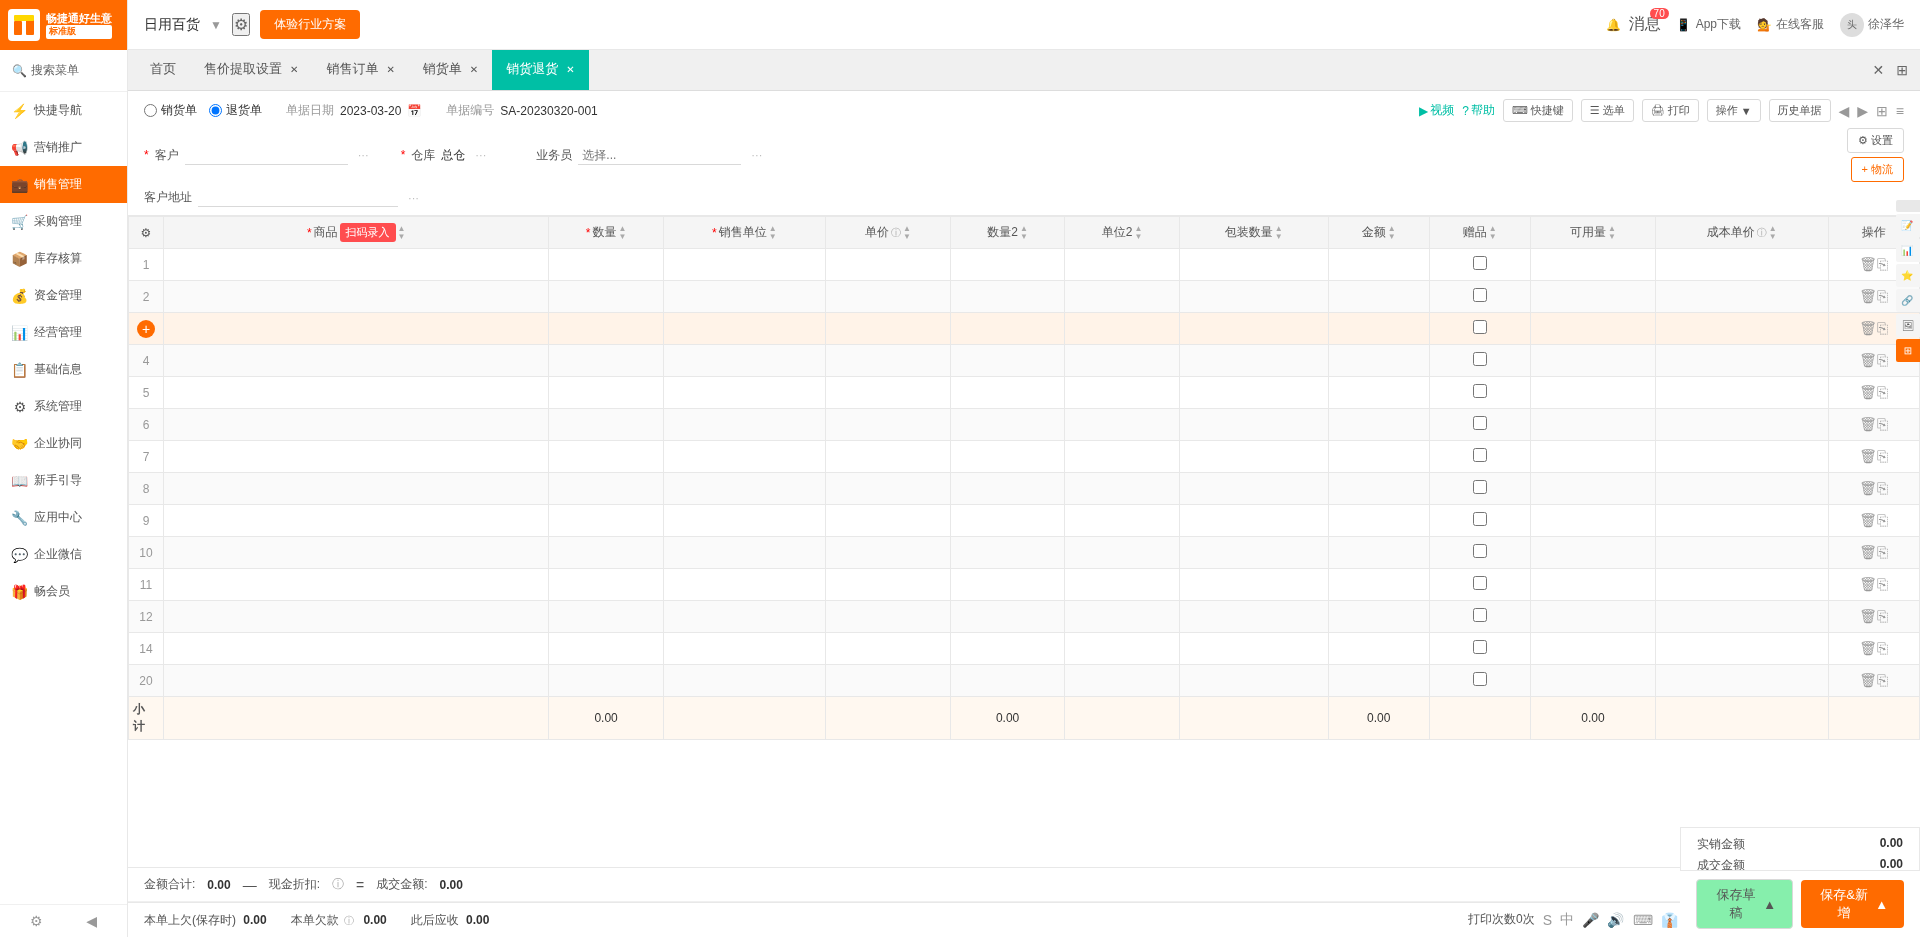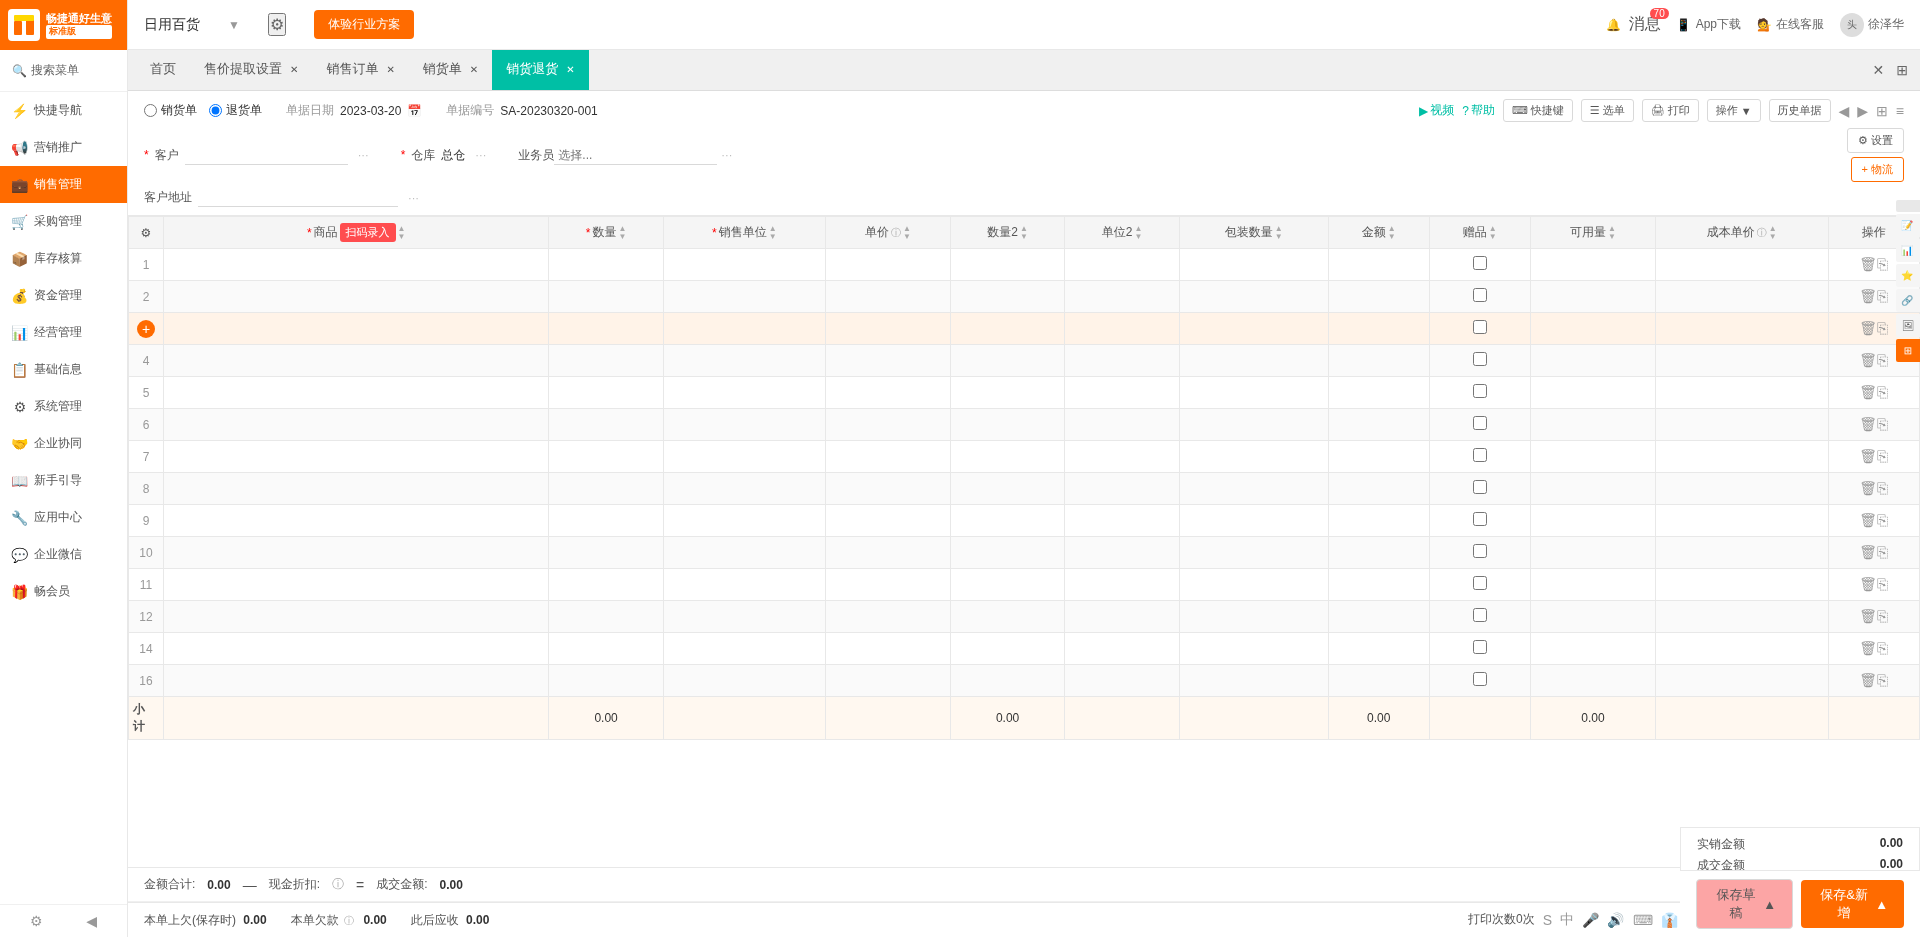--- a/index.html
+++ b/index.html
@@ -41,21 +41,21 @@
     
     .main {
       margin-left: 128px; height: 100%; display: flex; flex-direction: column;
     }
 
     
     .topbar {
       background: #fff; height: 50px; display: flex; align-items: center; justify-content: space-between;
       padding: 0 16px; border-bottom: 1px solid #e8e8e8;
     }
-    .topbar-left { display: flex; align-items: center; gap: 28px; }
+    .topbar-left { display: flex; align-items: center; gap: 10px; }
     .topbar-right { display: flex; align-items: center; gap: 16px; }
     .topbar-title { font-size: 14px; color: #333; }
     .topbar-btn-experience {
       background: #ff6b00; color: #fff; border: none; border-radius: 4px;
       padding: 6px 14px; cursor: pointer; font-size: 12px;
     }
     .topbar-gear { color: #666; cursor: pointer; font-size: 16px; }
     .topbar-icon-btn { display: flex; align-items: center; gap: 4px; color: #666; font-size: 12px; cursor: pointer; }
     .notification-badge { position: relative; display: inline-block; }
     .badge-count { position: absolute; top: -6px; right: -8px; background: #ff4d4f; color: #fff; border-radius: 8px; font-size: 10px; padding: 0 4px; min-width: 16px; text-align: center; }
@@ -119,21 +119,21 @@
     .table-icon-btn { background: none; border: none; cursor: pointer; color: #999; font-size: 14px; }
     .table-th-sort { display: flex; align-items: center; justify-content: center; gap: 2px; }
     .sort-arrows { display: flex; flex-direction: column; font-size: 8px; line-height: 1; color: #aaa; }
     .th-info { font-size: 10px; color: #aaa; cursor: pointer; }
     .checkbox-item { display: flex; align-items: center; gap: 4px; }
     .add-btn { background: #ff6b00; color: #fff; border: none; border-radius: 3px; padding: 3px 8px; cursor: pointer; font-size: 11px; }
     .tab-btn { background: #fff; border: 1px solid #ff6b00; color: #ff6b00; border-radius: 3px; padding: 3px 8px; cursor: pointer; font-size: 11px; }
     .tab-btn.active-tab { background: #ff6b00; color: #fff; }
 
     .btn-save-draft {
-      background: #fca5a5; border: 1px solid #d9d9d9; border-radius: 4px;
+      background: #86efac; border: 1px solid #d9d9d9; border-radius: 4px;
       padding: 6px 16px; cursor: pointer; font-size: 13px; color: #555;
       display: flex; align-items: center; gap: 4px;
     }
     .btn-save-new {
       background: #ff6b00; border: none; border-radius: 4px;
       padding: 6px 16px; cursor: pointer; font-size: 13px; color: #fff;
       display: flex; align-items: center; gap: 4px;
     }
 
     .teal-btn {
@@ -382,21 +382,21 @@
             <label style="color:#555;">客户</label>
             <input type="text" class="field-input-line" style="min-width: 150px; border-top: none; border-right: none; border-left: none; border-image: initial; border-bottom: 1px solid rgb(217, 217, 217); outline: none;">
             <span class="field-dots">···</span>
           </div>
           <div style="display:flex; align-items:center; gap:6px;">
             <span style="color:#f00;">*</span>
             <label style="color:#555;">仓库</label>
             <span style="color:#333;">总仓</span>
             <span class="field-dots">···</span>
           </div>
-          <div style="display:flex; align-items:center; ">
+          <div style="display:flex; align-items:center; gap:6px;margin-left:18px;">
             <label style="color:#555;">业务员</label>
             <input type="text" class="field-input-line" style="min-width: 100px; border-top: none; border-right: none; border-left: none; border-image: initial; border-bottom: 1px solid rgb(217, 217, 217); outline: none; color: rgb(170, 170, 170);" placeholder="选择...">
             <span class="field-dots">···</span>
           </div>
         </div>
         <div style="display:flex; flex-direction:column; gap:4px; align-items:flex-end;">
           <button class="side-btn">
             <span>⚙</span>
             <span>设置</span>
           </button>
@@ -723,21 +723,21 @@
               <td></td>
               <td></td>
               <td></td>
               <td></td>
               <td><input type="checkbox" style=""></td>
               <td></td>
               <td></td>
               <td><button class="table-icon-btn">🗑</button><button class="table-icon-btn">⎘</button></td>
             </tr>
             <tr>
-              <td class="row-num">16</td>
+              <td class="row-num">20</td>
               <td></td>
               <td></td>
               <td></td>
               <td></td>
               <td></td>
               <td></td>
               <td></td>
               <td></td>
               <td><input type="checkbox" style=""></td>
               <td></td>

